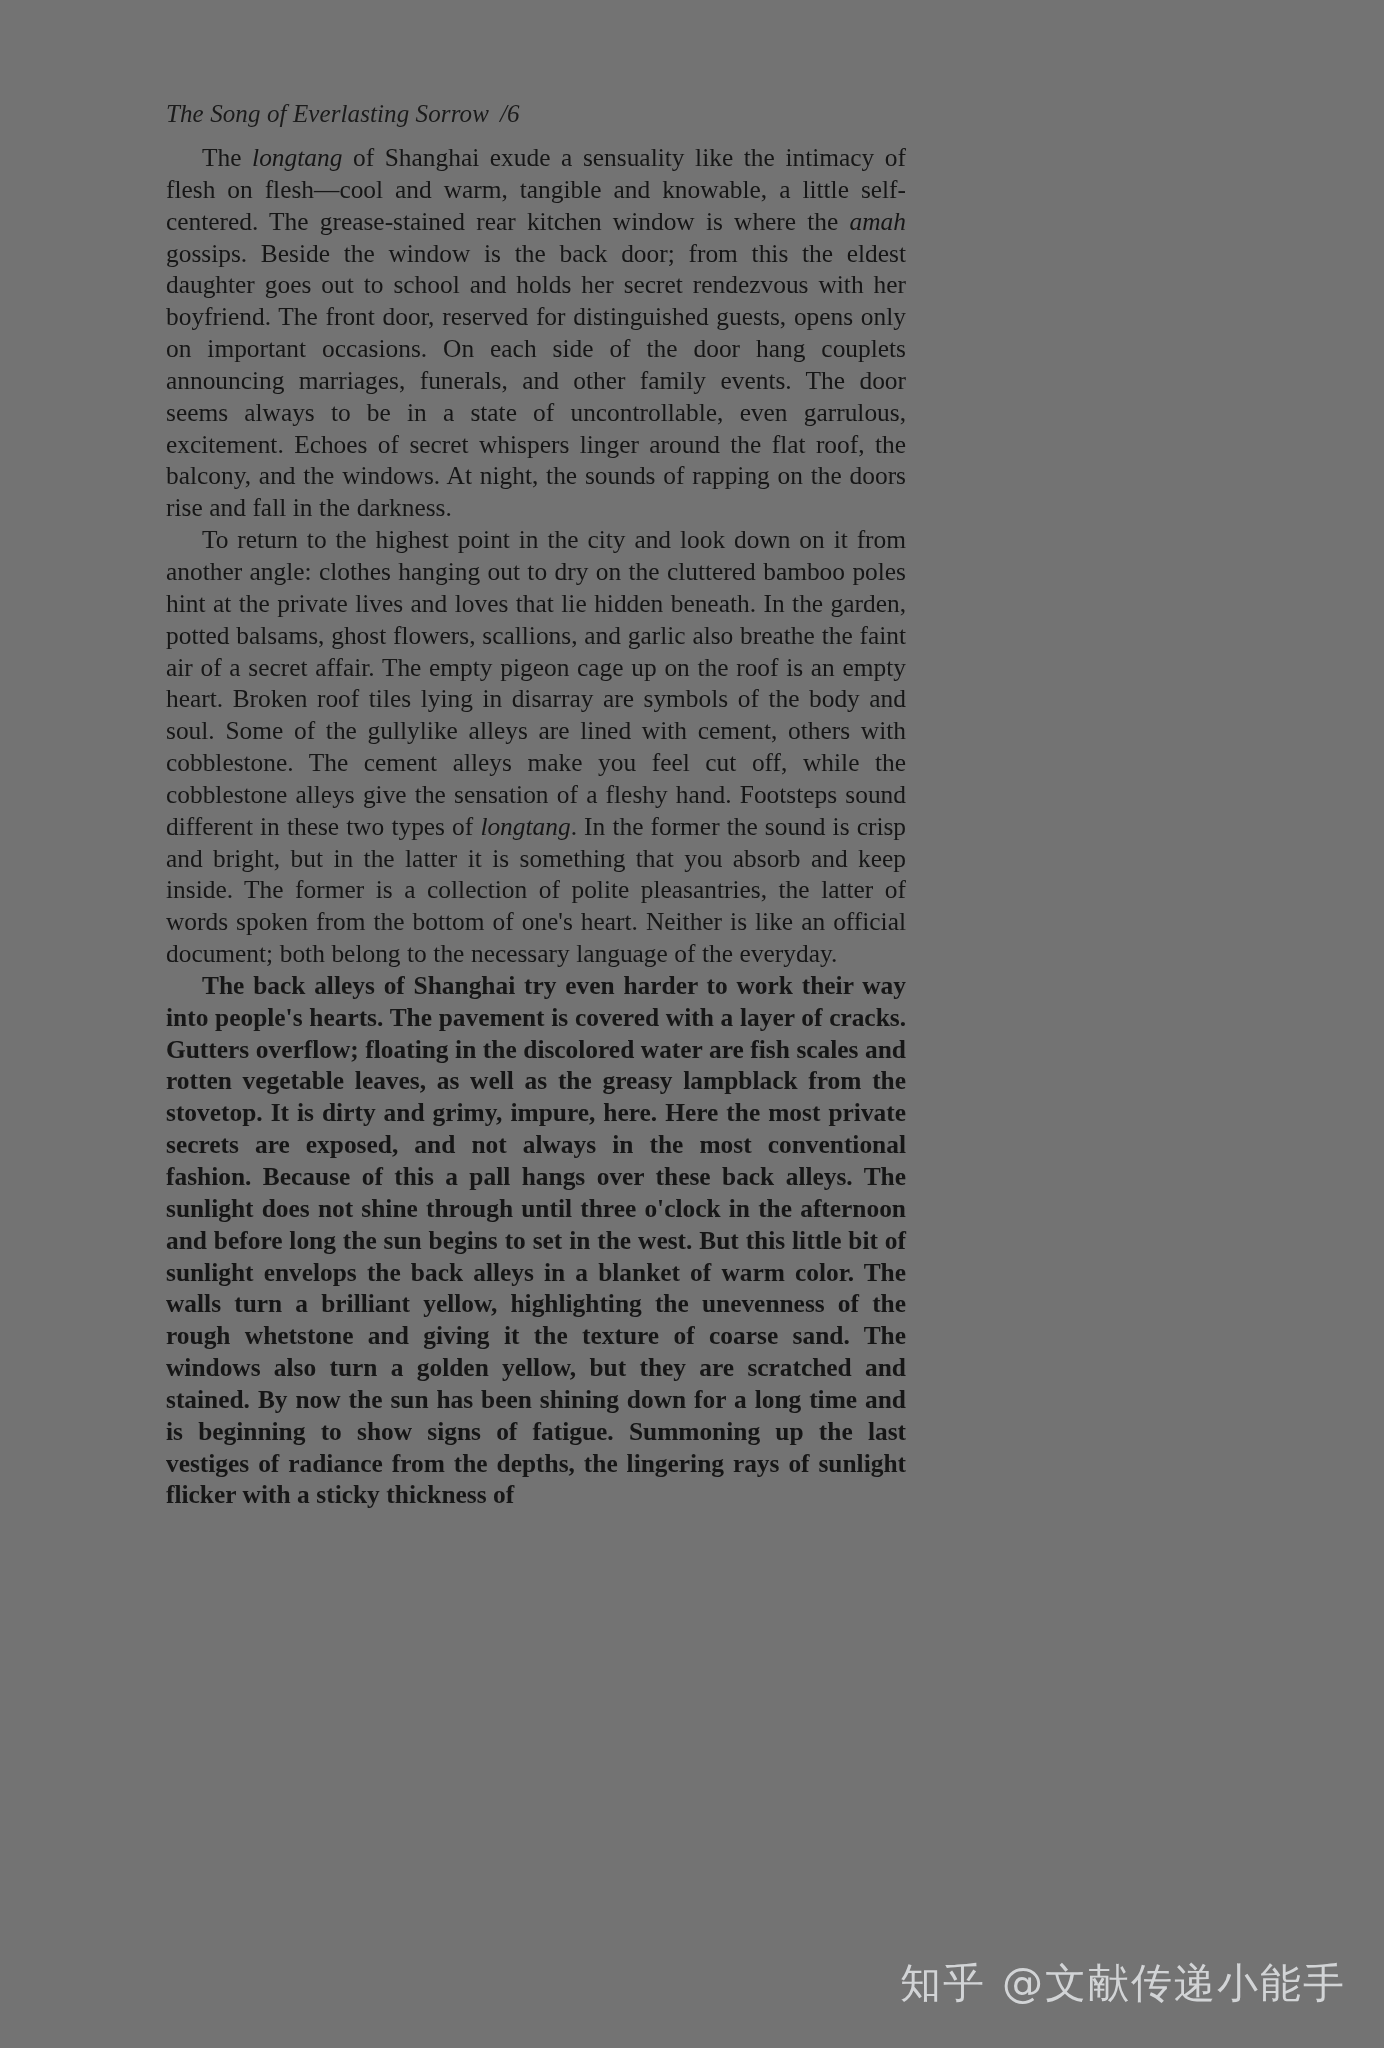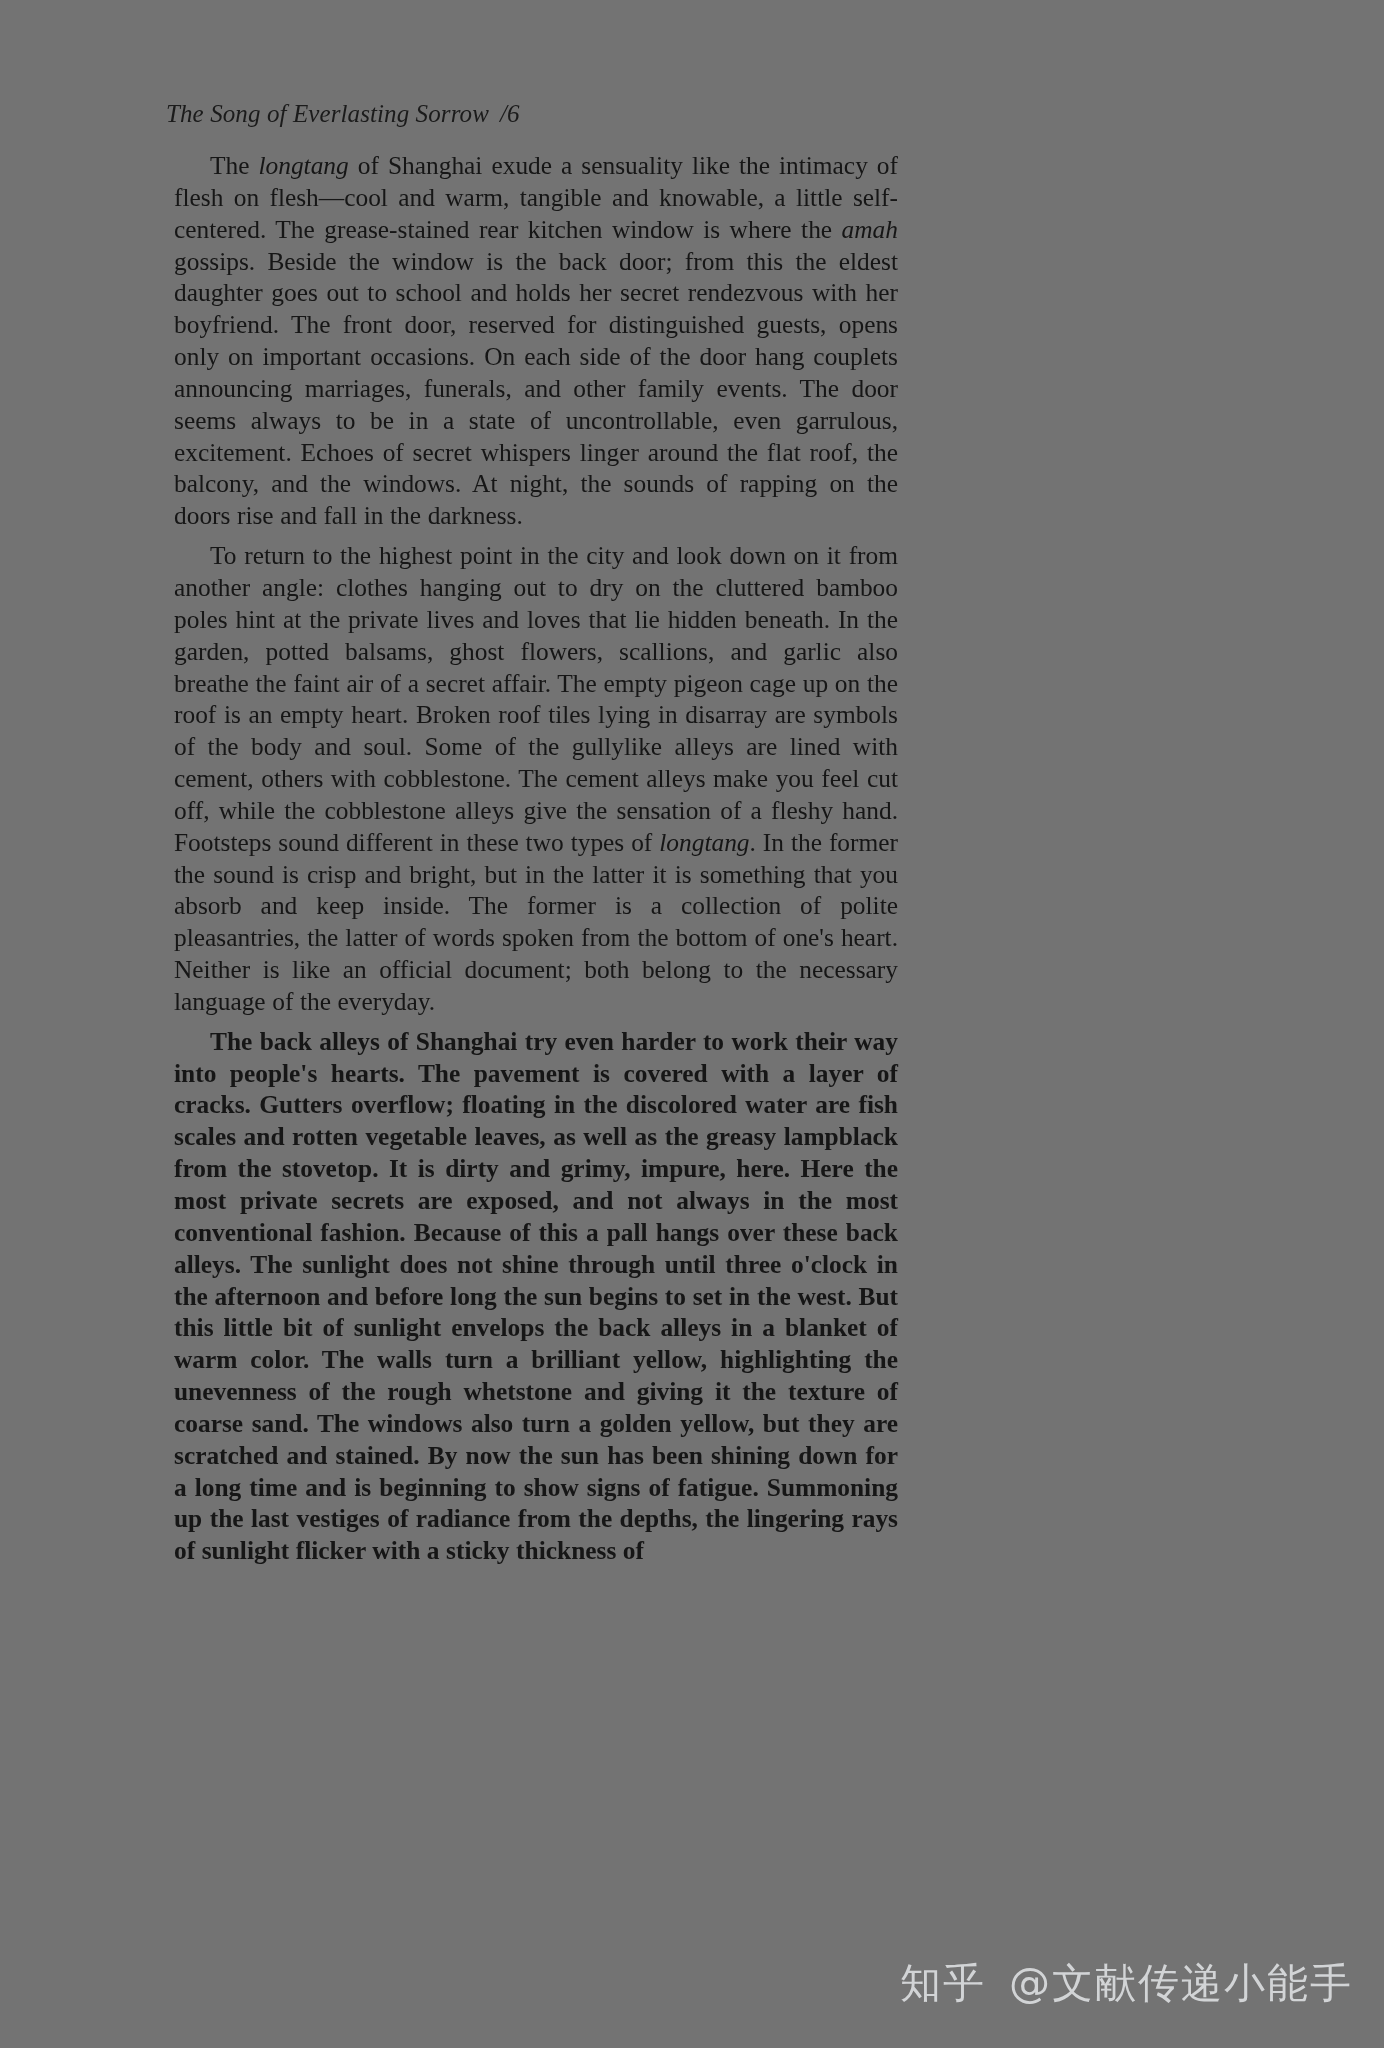--- a/index.html
+++ b/index.html
@@ -48,21 +48,21 @@
     line-height: 31.85px;
     color: #161616;
     text-align: justify;
     text-justify: inter-word;
     -webkit-hyphens: manual;
     hyphens: manual;
     word-spacing: 0.2px;
   }
 
   .textblock p {
-    margin: 8px;
+    margin: 0;
     text-indent: 36px;
     text-align: justify;
   }
   .textblock p:last-child {
     text-align: justify;
     font-weight: bold;
   }
 
   .textblock i,
   .textblock em {
@@ -80,21 +80,21 @@
     color: #d2d4d6;
     letter-spacing: 2px;
     white-space: nowrap;
     user-select: none;
   }
   .watermark .wm-logo {
     display: inline-block;
   }
   .watermark .wm-handle {
     display: inline-block;
-    margin-left: 23px;
+    margin-left: 16px;
   }
 </style>
 </head>
 <body>
 
 <div class="page">
 
   <div class="running-head">
     <span>The Song of Everlasting Sorrow</span><span class="folio-sep">/</span><span>6</span>
   </div>

